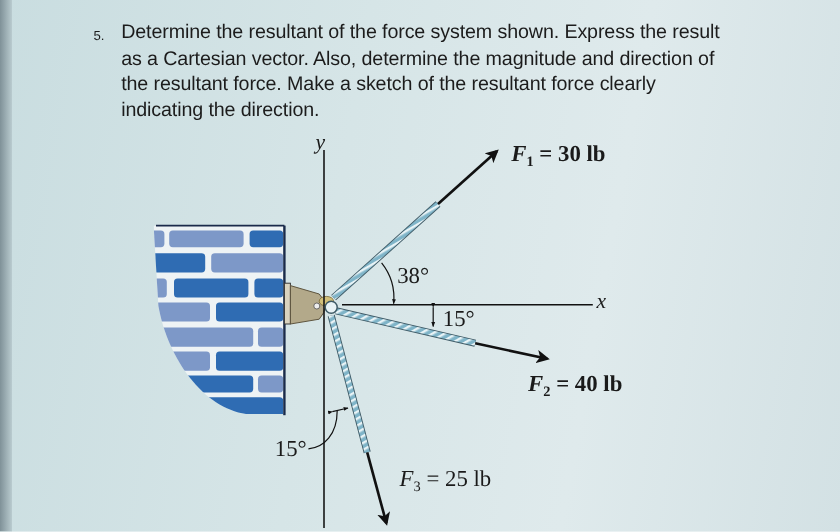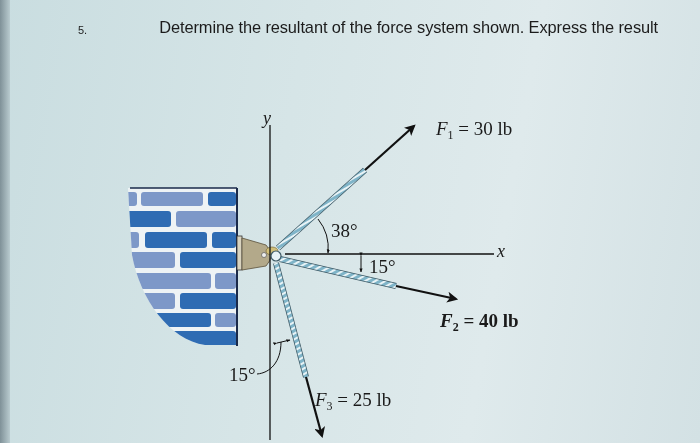--- a/index.html
+++ b/index.html
@@ -4,34 +4,37 @@
 <style>
   html, body { margin:0; padding:0; }
   body { width:700px; height:443px; overflow:hidden; position:relative;
     background: linear-gradient(100deg, #c9dde0 0%, #d6e5e7 40%, #dfeaec 70%, #d3e1e4 100%);
     font-family: "Liberation Sans", sans-serif; }
   .left-edge { position:absolute; left:0; top:0; width:10px; height:443px;
     background: linear-gradient(90deg, #7f9198, #b9cbcf); }
   .problem { position:absolute; left:78px; top:17px; width:580px; color:#1c1c1c;
     font-size:16.4px; line-height:21.5px; letter-spacing:-0.1px; }
   .problem .num { position:absolute; left:0; top:3px; font-size:11px; }
-  .problem .line { display:block; padding-left:23px; white-space:nowrap;text-align:right; }
+  .problem .line { display:block; padding-left:23px; white-space:nowrap; }
   svg.diagram { position:absolute; left:0; top:0; }
   .lbl { position:absolute; font-family:"Liberation Serif", serif; color:#1a1a1a; font-size:19px; white-space:nowrap; }
   .lbl i { font-style:italic; }
   .lbl sub { font-size:12px; vertical-align:-4px; }
 </style>
 </head>
 <body>
 
 <div class="left-edge"></div>
 
 <div class="problem">
   <span class="num">5.</span>
   <span class="line">Determine the resultant of the force system shown. Express the result</span>
+  <span class="line">as a Cartesian vector. Also, determine the magnitude and direction of</span>
+  <span class="line">the resultant force. Make a sketch of the resultant force clearly</span>
+  <span class="line">indicating the direction.</span>
 </div>
 
 <svg class="diagram" width="700" height="443" viewBox="0 0 700 443">
   <defs>
     <marker id="ah" viewBox="0 0 10 10" refX="8" refY="5" markerWidth="5" markerHeight="5" orient="auto">
       <path d="M0,0 L10,5 L0,10 L2.5,5 z" fill="#111"></path>
     </marker>
     <marker id="sa" viewBox="0 0 10 10" refX="9" refY="5" markerWidth="4" markerHeight="4" orient="auto">
       <path d="M0,1 L10,5 L0,9 z" fill="#111"></path>
     </marker>
@@ -109,31 +112,31 @@
 
   <path d="M318,219 A47,47 0 0 1 328,253" fill="none" stroke="#111" stroke-width="1" marker-end="url(#sa)"></path>
   <path d="M361,256 L361,272" fill="none" stroke="#111" stroke-width="1" marker-start="url(#sa)" marker-end="url(#sa)"></path>
   <path d="M277,343 L290,340" fill="none" stroke="#111" stroke-width="1" marker-start="url(#sa)" marker-end="url(#sa)"></path>
   <path d="M281,342 C281,362 270,373 257,374" fill="none" stroke="#111" stroke-width="1"></path>
 </svg>
 
 <div class="lbl" style="left:263px; top:108px; font-size:18px;"><i>y</i></div>
 <div class="lbl" style="left:497px; top:241px; font-size:18px;"><i>x</i></div>
 
-<div class="lbl" style="left:436px; top:118px;">
+<div class="lbl" style="left:426px; top:118px;font-weight:bold;">
   <i>F</i><sub>1</sub>
   <span>=</span>
   <span>30 lb</span>
 </div>
 <div class="lbl" style="left:440px; top:310px;font-weight:bold;">
   <i>F</i><sub>2</sub>
   <span>=</span>
   <span>40 lb</span>
 </div>
-<div class="lbl" style="left:315px; top:389px;">
+<div class="lbl" style="left:333px; top:389px;">
   <i>F</i><sub>3</sub>
   <span>=</span>
   <span>25 lb</span>
 </div>
 
 <div class="lbl" style="left:331px; top:220px;">38°</div>
 <div class="lbl" style="left:369px; top:256px;">15°</div>
 <div class="lbl" style="left:229px; top:364px;">15°</div>
 
 </body></html>

